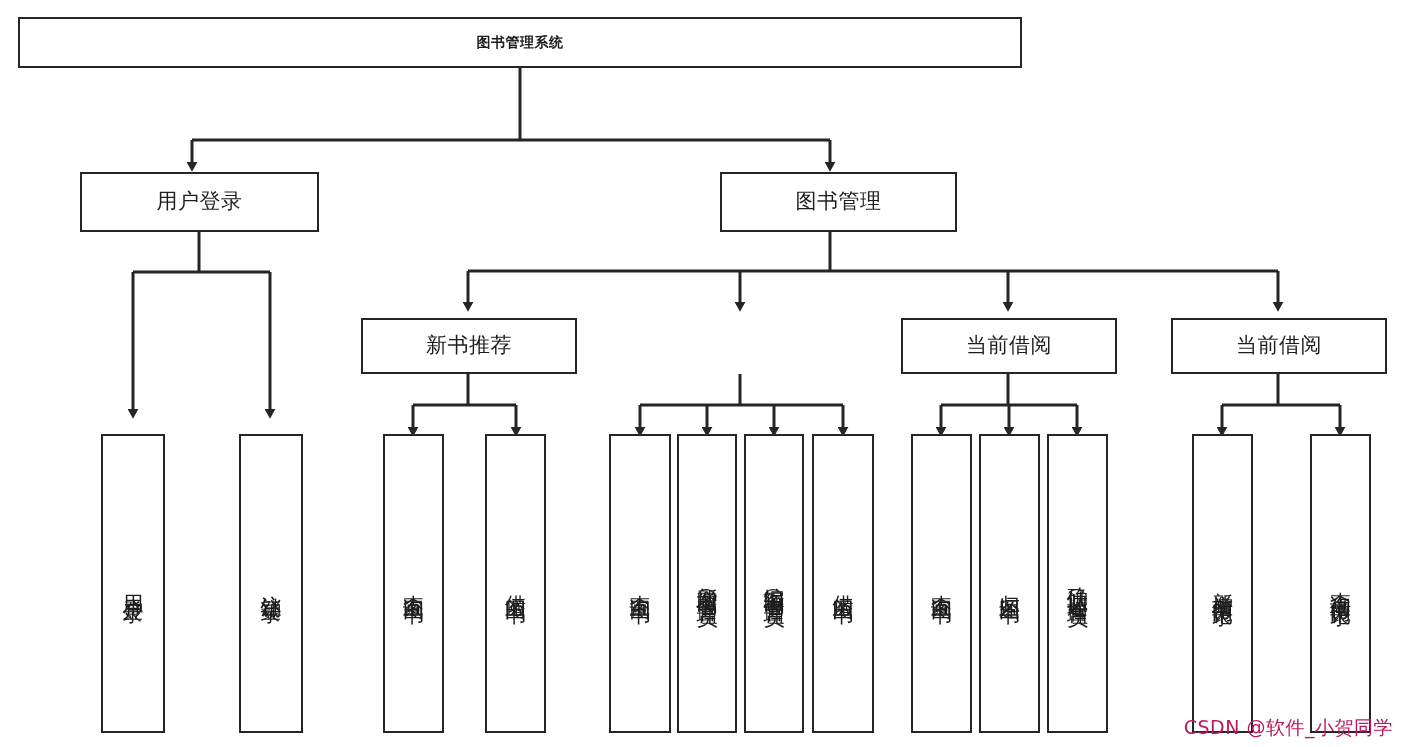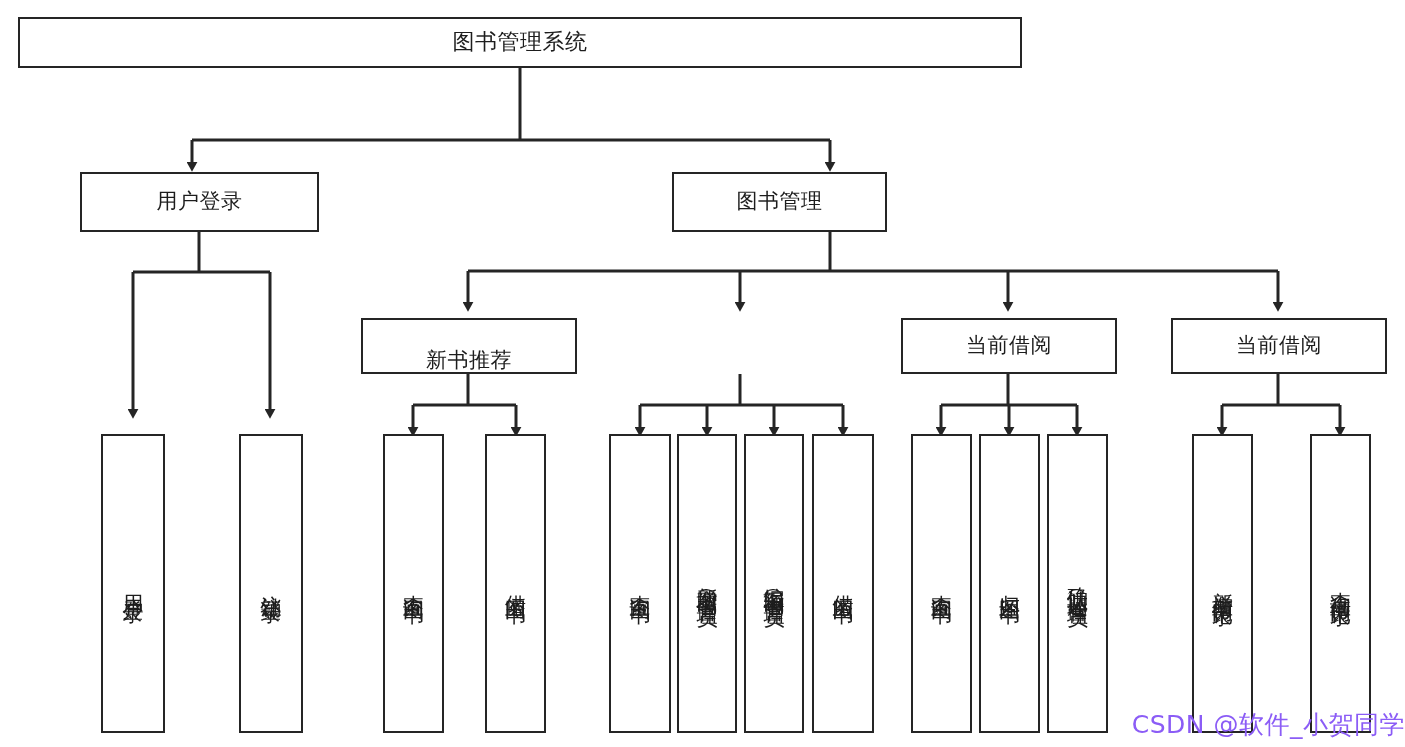--- a/index.html
+++ b/index.html
@@ -34,41 +34,42 @@
     align-items: center;
     justify-content: center;
     color: #1d1d1d;
   }
   .node-h {
     font-size: 21px;
     letter-spacing: 0.5px;
     line-height: 1.1;
   }
   .node-root {
-    font-size: 22px;
+    font-size: 14px;
+    font-weight: bold;
   }
   .node-v {
     writing-mode: vertical-rl;
     text-orientation: upright;
     font-size: 21px;
     letter-spacing: 3px;
     line-height: 1.05;
     padding: 6px 0;
     white-space: nowrap;
   }
   .node-v .vtext {
     writing-mode: vertical-rl;
     text-orientation: upright;
   }
   .watermark {
     position: absolute;
-    right: 0;
+    right: 12px;
     bottom: 6px;
-    font-size: 25px;
-    color: #8b5cf6;
+    font-size: 19px;
+    color: #be185d;
     letter-spacing: 0.5px;
     white-space: nowrap;
     user-select: none;
   }
 </style>
 </head>
 <body>
 
 <div id="canvas">
 
@@ -123,25 +124,25 @@
     </g>
   </svg>
 
   <div class="node node-h node-root" style="left:18px; top:17px; width:1004px; height:51px;">
     <span>图书管理系统</span>
   </div>
 
   <div class="node node-h" style="left:80px; top:172px; width:239px; height:60px;">
     <span>用户登录</span>
   </div>
-  <div class="node node-h" style="left:672px; top:172px; width:215px; height:60px;align-items:center;">
+  <div class="node node-h" style="left:720px; top:172px; width:237px; height:60px;align-items:center;">
     <span>图书管理</span>
   </div>
 
-  <div class="node node-h" style="left:361px; top:318px; width:216px; height:56px;align-items:flex-end;">
+  <div class="node node-h" style="left:361px; top:318px; width:216px; height:56px;">
     <span>新书推荐</span>
   </div>
   <div class="node node-h" style="left:901px; top:318px; width:216px; height:56px;text-align:right;">
     <span>当前借阅</span>
   </div>
   <div class="node node-h" style="left:1171px; top:318px; width:216px; height:56px;">
     <span>当前借阅</span>
   </div>
 
   <div class="node node-v" style="left:101px; top:434px; width:64px; height:299px;">

